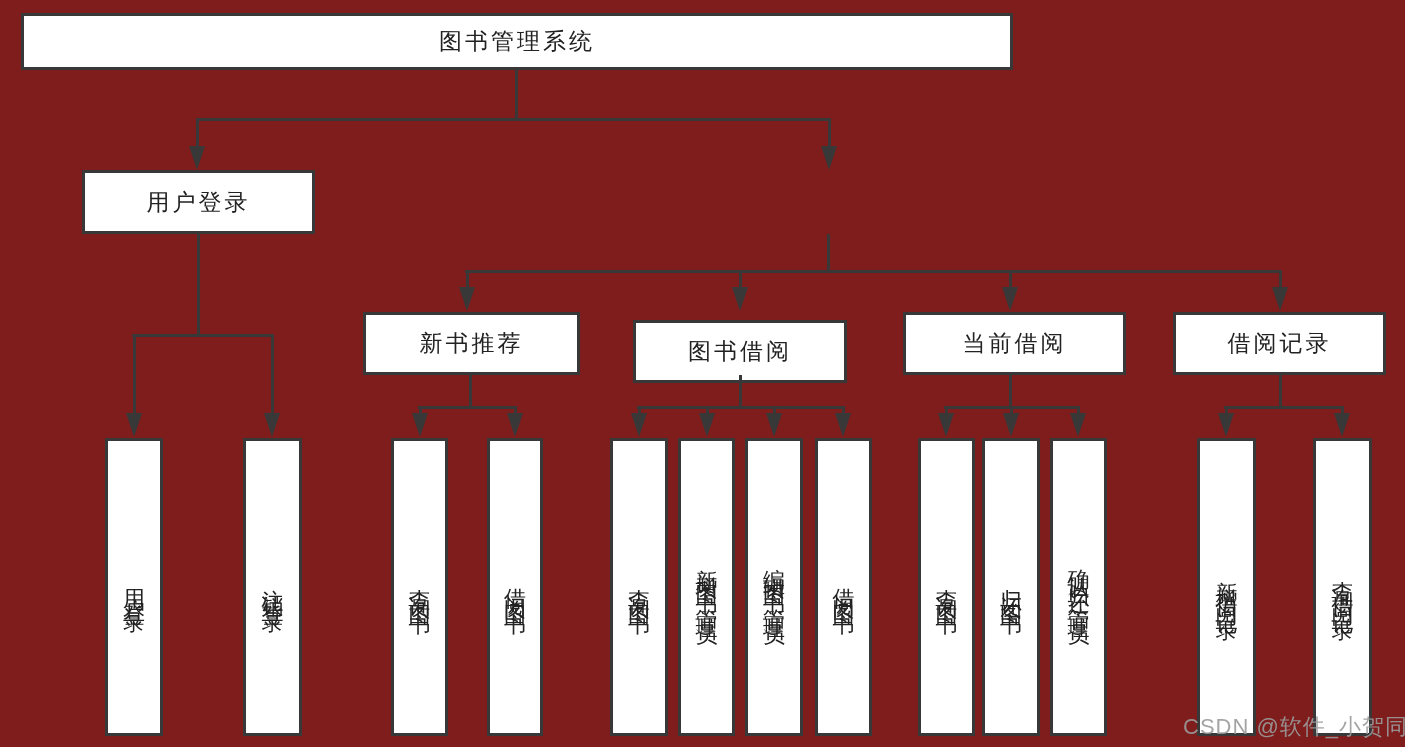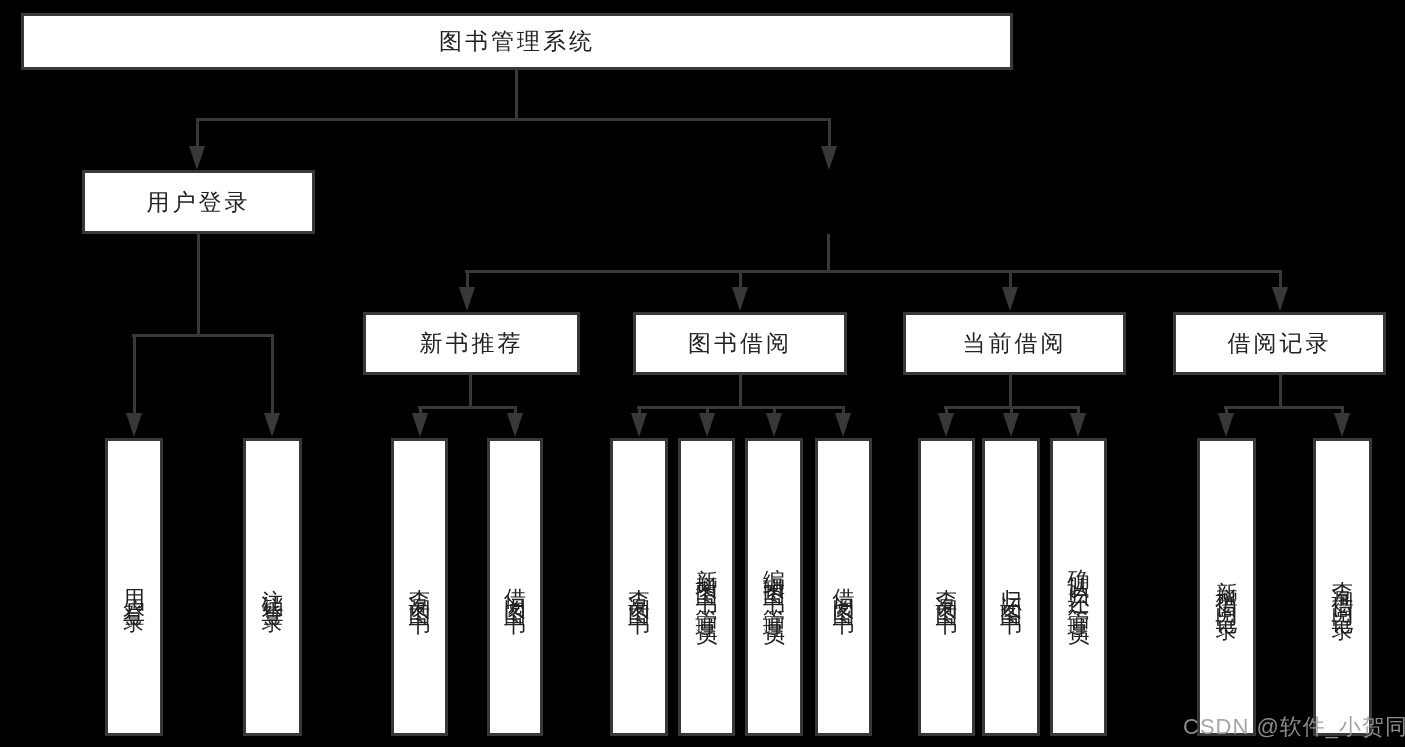--- a/index.html
+++ b/index.html
@@ -4,21 +4,21 @@
 <style>
   :root{
     --ln:#383838;
     --txt:#222222;
     --wm:#9b9b9b;
   }
   html,body{margin:0;padding:0;background:#ffffff;}
   .stage{
     position:relative;
     width:1405px;height:747px;
-    background:#000000;
+    background:#7f1d1d;
     overflow:hidden;
     font-family:"Liberation Sans","DejaVu Sans",sans-serif;
     color:var(--txt);
   }
   
   .box{
     position:absolute;
     box-sizing:border-box;
     border:3px solid var(--ln);
     background:#ffffff;
@@ -85,21 +85,21 @@
   <div class="vline" style="left:827px;top:234px;height:39px;"></div>
   <div class="hline" style="left:465px;top:270px;width:817px;"></div>
   <div class="arrow" style="left:459px;top:273px;height:38px;"></div>
   <div class="arrow" style="left:732px;top:273px;height:38px;"></div>
   <div class="arrow" style="left:1002px;top:273px;height:38px;"></div>
   <div class="arrow" style="left:1272px;top:273px;height:38px;"></div>
 
   <div class="box" style="left:363px;top:312px;width:217px;height:63px;justify-content:center;">
     <span>新书推荐</span>
   </div>
-  <div class="box" style="left:633px;top:312px;width:214px;height:63px;">
+  <div class="box" style="left:633px;top:320px;width:214px;height:63px;">
     <span>图书借阅</span>
   </div>
   <div class="box" style="left:903px;top:312px;width:223px;height:63px;">
     <span>当前借阅</span>
   </div>
   <div class="box" style="left:1173px;top:312px;width:213px;height:63px;">
     <span>借阅记录</span>
   </div>
 
   <div class="vline" style="left:469px;top:375px;height:34px;"></div>

